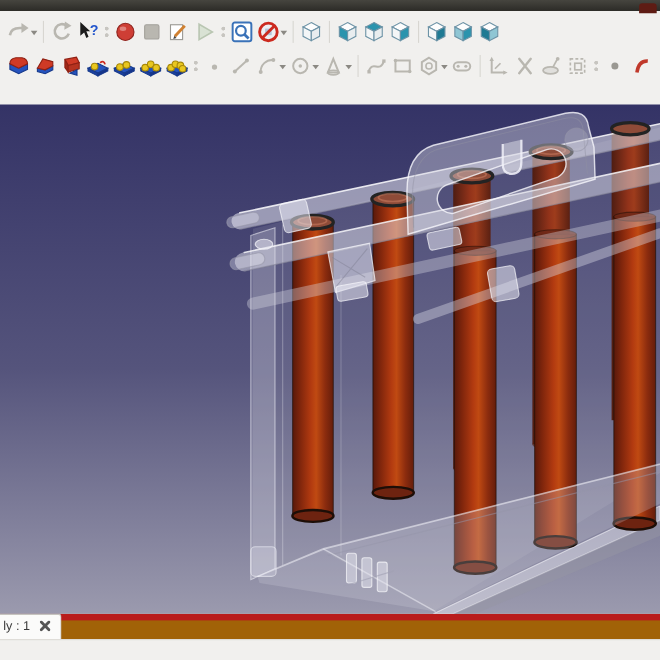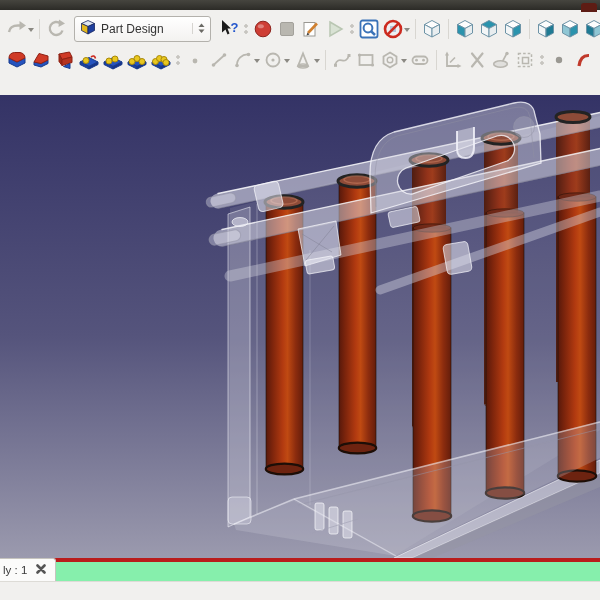--- a/index.html
+++ b/index.html
@@ -15,21 +15,21 @@
   .caret{display:flex;align-items:center;margin-left:-2px;flex:0 0 8px;}
   .sep{width:1px;height:20px;background:#d8d6d1;margin:0 4px;flex:0 0 1px;}
   .dots{width:6px;height:18px;margin:0 2px;flex:0 0 6px;background:radial-gradient(circle 1.5px at 3px 6px,#c7c5c0 1.5px,transparent 2px),radial-gradient(circle 1.5px at 3px 12px,#c7c5c0 1.5px,transparent 2px);}
   .combo{display:flex;align-items:center;height:24px;background:linear-gradient(#ffffff,#f3f2f0);border:1px solid #b3b1ac;border-radius:3px;padding:0 5px;margin:0 6px;gap:5px;flex:0 0 auto;}
   .combo .cb-label{font-size:12px;color:#333;width:86px;}
   .combo .spin{display:flex;flex-direction:column;align-items:center;border-left:1px solid #d6d4d0;padding-left:5px;gap:1px;}
   
   .viewport{height:463px;background:linear-gradient(var(--vp-top),#55547c 52%,var(--vp-bottom));position:relative;}
   .viewport svg{display:block;}
   
-  .tabbar{height:23px;background:#86efac;border-top:4px solid #b91c1c;display:flex;align-items:flex-end;box-sizing:border-box;}
+  .tabbar{height:23px;background:#a16207;border-top:6px solid #b91c1c;display:flex;align-items:flex-end;box-sizing:border-box;}
   .doc-tab{display:flex;align-items:center;gap:9px;background:#fbfbfa;border:1px solid #c6c4bf;border-bottom:none;border-radius:3px 3px 0 0;height:22px;margin-left:-12px;padding:0 9px 0 14px;font-size:11.5px;color:#3a3a3a;}
   .statusbar{height:19px;background:#f1f0ee;border-top:1px solid #dddbd6;}
   
   .cylbot{fill:#6d2310;stroke:#1d0e07;stroke-width:2.2;}
 </style>
 </head>
 <body>
 
 <div class="titlebar">
   <div class="tb-sliver"></div>
@@ -49,36 +49,20 @@
         <svg viewBox="0 0 8 22" width="8" height="22">
           <polygon points="1,10 7,10 4,14" fill="#8b8983"></polygon>
         </svg>
       </span>
       <div class="sep"></div>
       <div class="tbtn disabled">
         <span class="icn">
           <svg viewBox="0 0 22 22" width="22" height="22">
             <path d="M15.5 5.5 A6.5 6.5 0 1 0 17.5 12.5" fill="none" stroke="#b9b7b0" stroke-width="2.4"></path>
             <polygon points="14,1.5 20,5.5 13.5,9" fill="#b9b7b0"></polygon>
-          </svg>
-        </span>
-      </div>
-      <div class="combo">
-        <span><svg viewBox="0 0 16 16" width="16" height="16">
-            <polygon points="8,1.5 14.5,4.5 8,7.5 1.5,4.5" fill="#dfe6f2" stroke="#16255e" stroke-width="0.8"></polygon>
-            <polygon points="1.5,4.5 8,7.5 8,15 1.5,11.5" fill="#e3b71e" stroke="#16255e" stroke-width="0.8"></polygon>
-            <polygon points="8,7.5 14.5,4.5 14.5,11.5 8,15" fill="#1f3f9e" stroke="#16255e" stroke-width="0.8"></polygon>
-          </svg></span>
-        <span class="cb-label">Part Design</span>
-        <span class="spin">
-          <svg width="7" height="5" viewBox="0 0 7 5">
-            <polygon points="0.5,4 6.5,4 3.5,0.5" fill="#6b6a65"></polygon>
-          </svg>
-          <svg width="7" height="5" viewBox="0 0 7 5">
-            <polygon points="0.5,0.5 6.5,0.5 3.5,4" fill="#6b6a65"></polygon>
           </svg>
         </span>
       </div>
       <div class="tbtn">
         <span class="icn">
           <svg viewBox="0 0 22 22" width="22" height="22">
             <polygon points="4,2 4,14.5 7.5,11.5 9.5,16.5 11.5,15.5 9.5,10.5 13,10.5" fill="#1b1b1b"></polygon>
             <text x="12.5" y="14" font-size="13" font-weight="bold" fill="#2255cc" font-family="Liberation Sans,sans-serif">?</text>
           </svg>
         </span>

